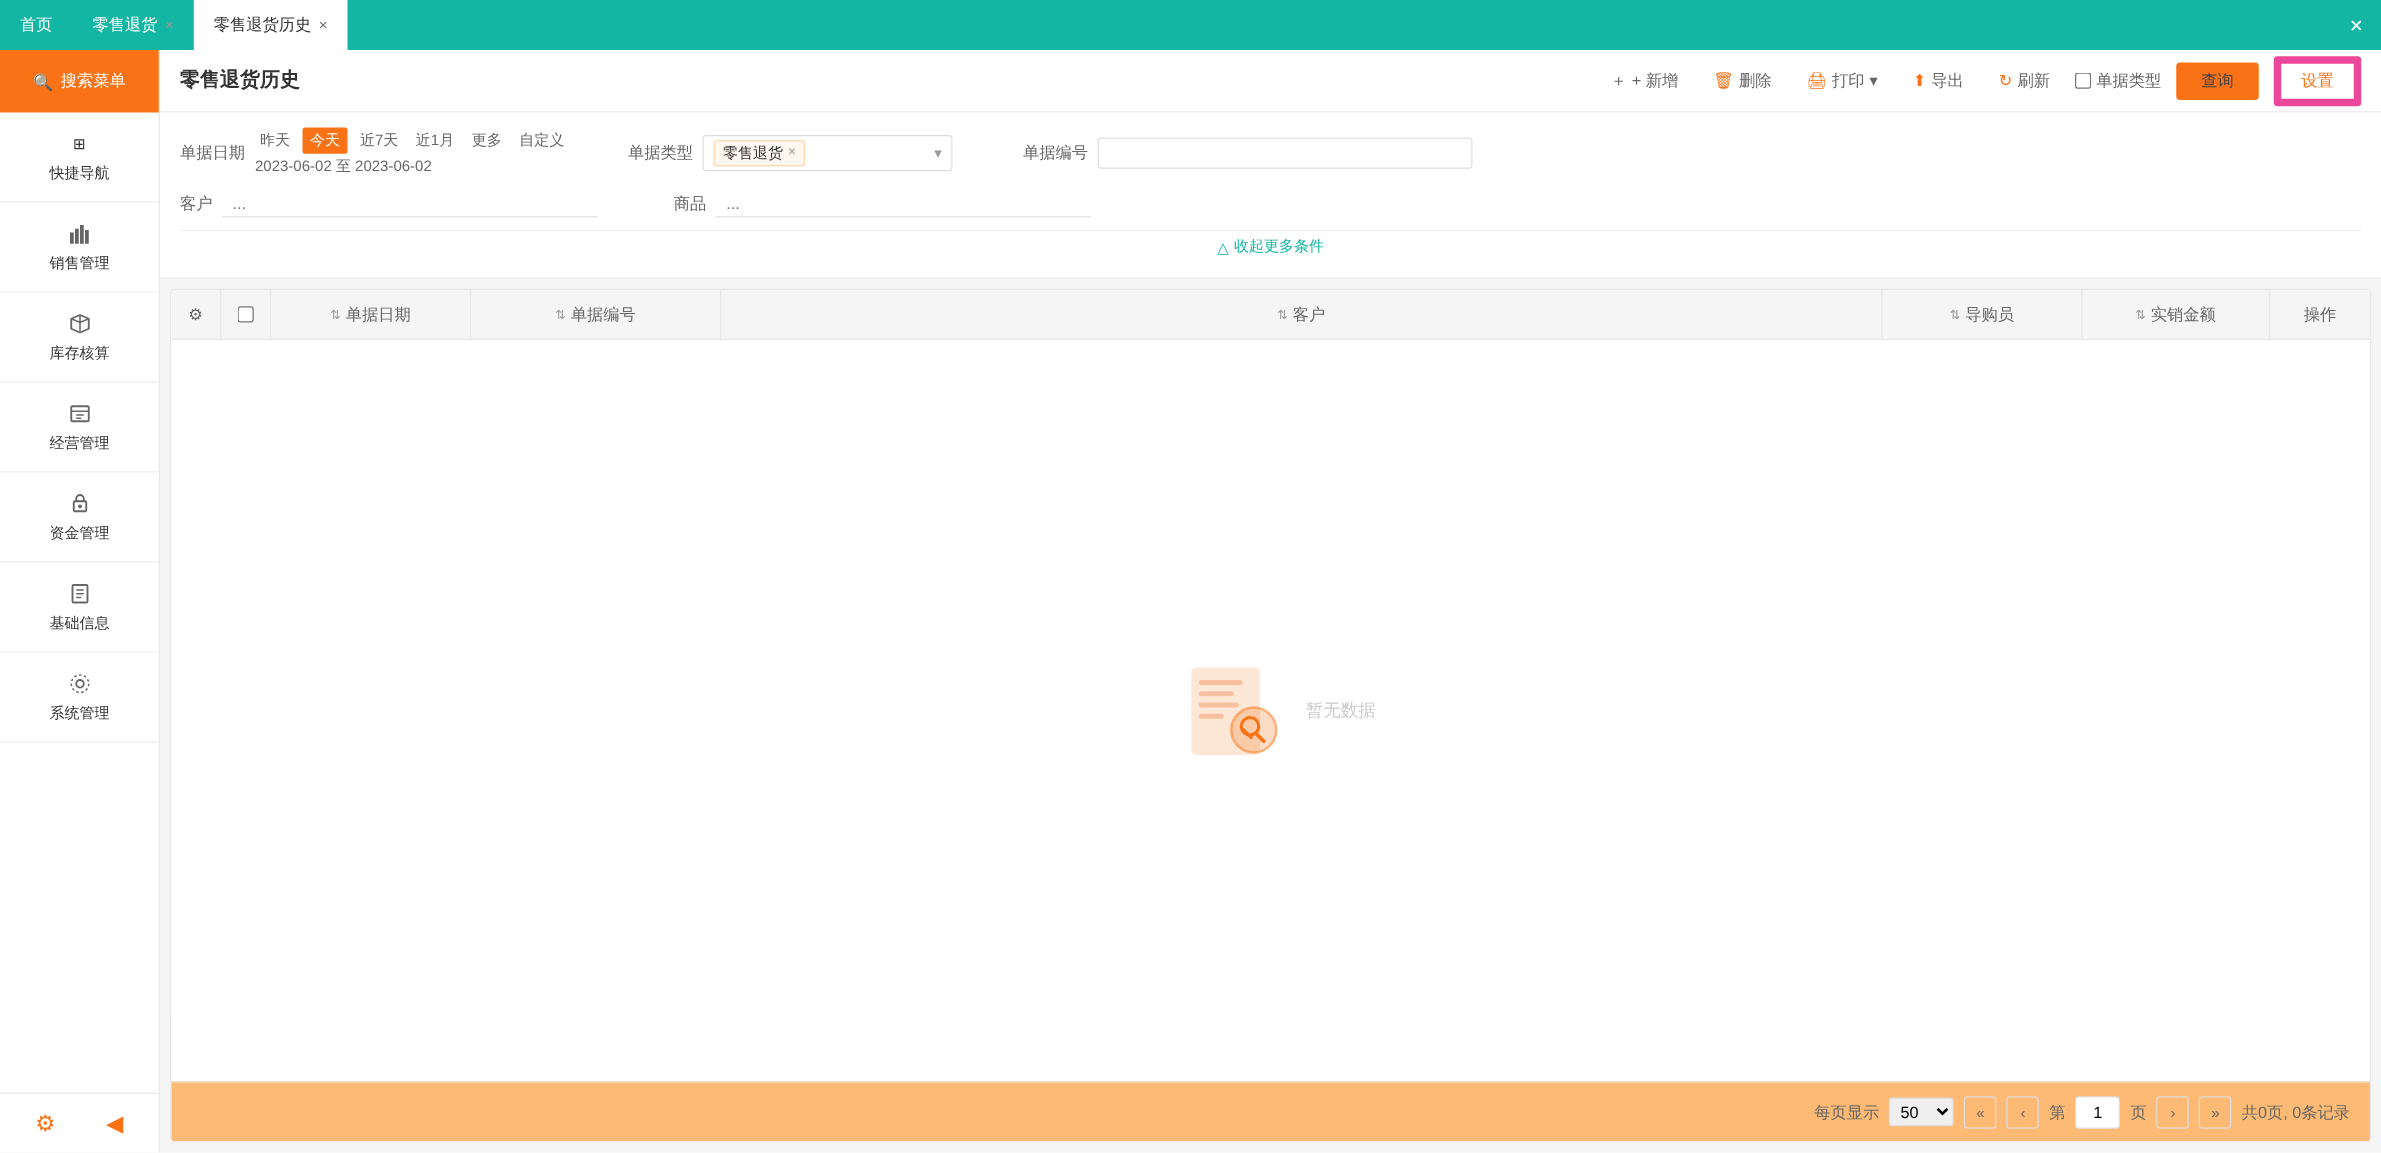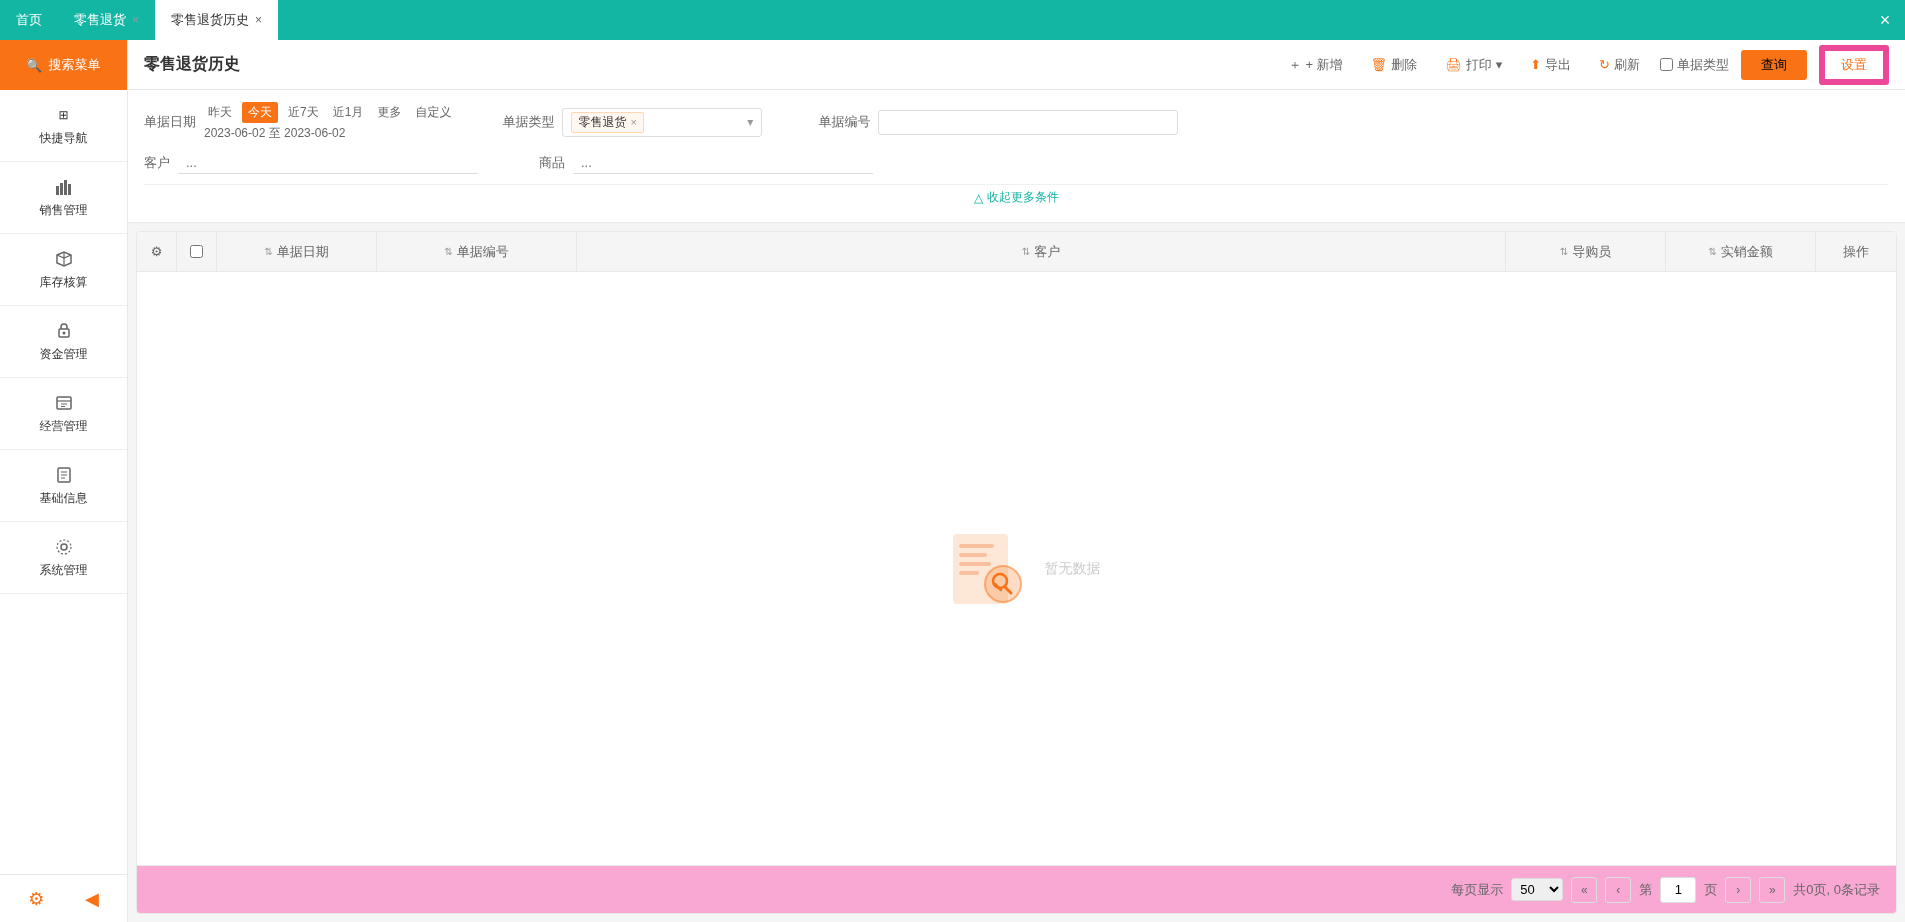--- a/index.html
+++ b/index.html
@@ -151,21 +151,21 @@
       align-items: center;
       gap: 4px;
       font-size: 13px;
       color: #666;
       cursor: pointer;
       padding: 4px 8px;
       border-radius: 3px;
     }
     .btn-query {
       background: #f97316;
-      color: #000000;
+      color: #404040;
       border: none;
       padding: 6px 20px;
       border-radius: 3px;
       font-size: 13px;
       cursor: pointer;
     }
     .btn-setting {
       background: #fff;
       color: #f97316;
       border: 6px solid #ec4899;
@@ -337,21 +337,21 @@
       height: 100px;
     }
     .empty-text {
       font-size: 14px;
       color: #ccc;
     }
 
     
     .pagination {
       height: 48px;
-      background: #f9a8d4;
+      background: #fdba74;
       border-top: 1px solid #e8e8e8;
       display: flex;
       align-items: center;
       justify-content: flex-end;
       padding: 0 16px;
       gap: 8px;
       font-size: 13px;
       color: #666;
       flex-shrink: 0;
     }
@@ -430,36 +430,36 @@
           <svg width="18" height="18" viewBox="0 0 18 18" fill="none">
               <path d="M2 5l7-3 7 3v8l-7 3-7-3V5z" stroke="#666" stroke-width="1.5" fill="none"></path>
               <path d="M9 2v13M2 5l7 3 7-3" stroke="#666" stroke-width="1.2"></path>
             </svg>
         </div>
         <span>库存核算</span>
       </div>
       <div class="nav-item">
         <div class="nav-icon">
           <svg width="18" height="18" viewBox="0 0 18 18" fill="none">
+              <rect x="2" y="3" width="14" height="12" rx="1" stroke="#666" stroke-width="1.5" fill="none"></rect>
+              <path d="M2 7h14" stroke="#666" stroke-width="1.2"></path>
+              <path d="M6 10h6M6 12.5h4" stroke="#666" stroke-width="1.2"></path>
+            </svg>
+        </div>
+        <span>经营管理</span>
+      </div>
+      <div class="nav-item">
+        <div class="nav-icon">
+          <svg width="18" height="18" viewBox="0 0 18 18" fill="none">
               <rect x="4" y="7" width="10" height="8" rx="1" stroke="#666" stroke-width="1.5" fill="none"></rect>
               <path d="M6 7V5a3 3 0 016 0v2" stroke="#666" stroke-width="1.5"></path>
               <circle cx="9" cy="11" r="1.5" fill="#666"></circle>
             </svg>
         </div>
         <span>资金管理</span>
-      </div>
-      <div class="nav-item">
-        <div class="nav-icon">
-          <svg width="18" height="18" viewBox="0 0 18 18" fill="none">
-              <rect x="2" y="3" width="14" height="12" rx="1" stroke="#666" stroke-width="1.5" fill="none"></rect>
-              <path d="M2 7h14" stroke="#666" stroke-width="1.2"></path>
-              <path d="M6 10h6M6 12.5h4" stroke="#666" stroke-width="1.2"></path>
-            </svg>
-        </div>
-        <span>经营管理</span>
       </div>
       <div class="nav-item">
         <div class="nav-icon">
           <svg width="18" height="18" viewBox="0 0 18 18" fill="none">
               <rect x="3" y="2" width="12" height="14" rx="1" stroke="#666" stroke-width="1.5" fill="none"></rect>
               <path d="M6 6h6M6 9h6M6 12h4" stroke="#666" stroke-width="1.2"></path>
             </svg>
         </div>
         <span>基础信息</span>
       </div>

